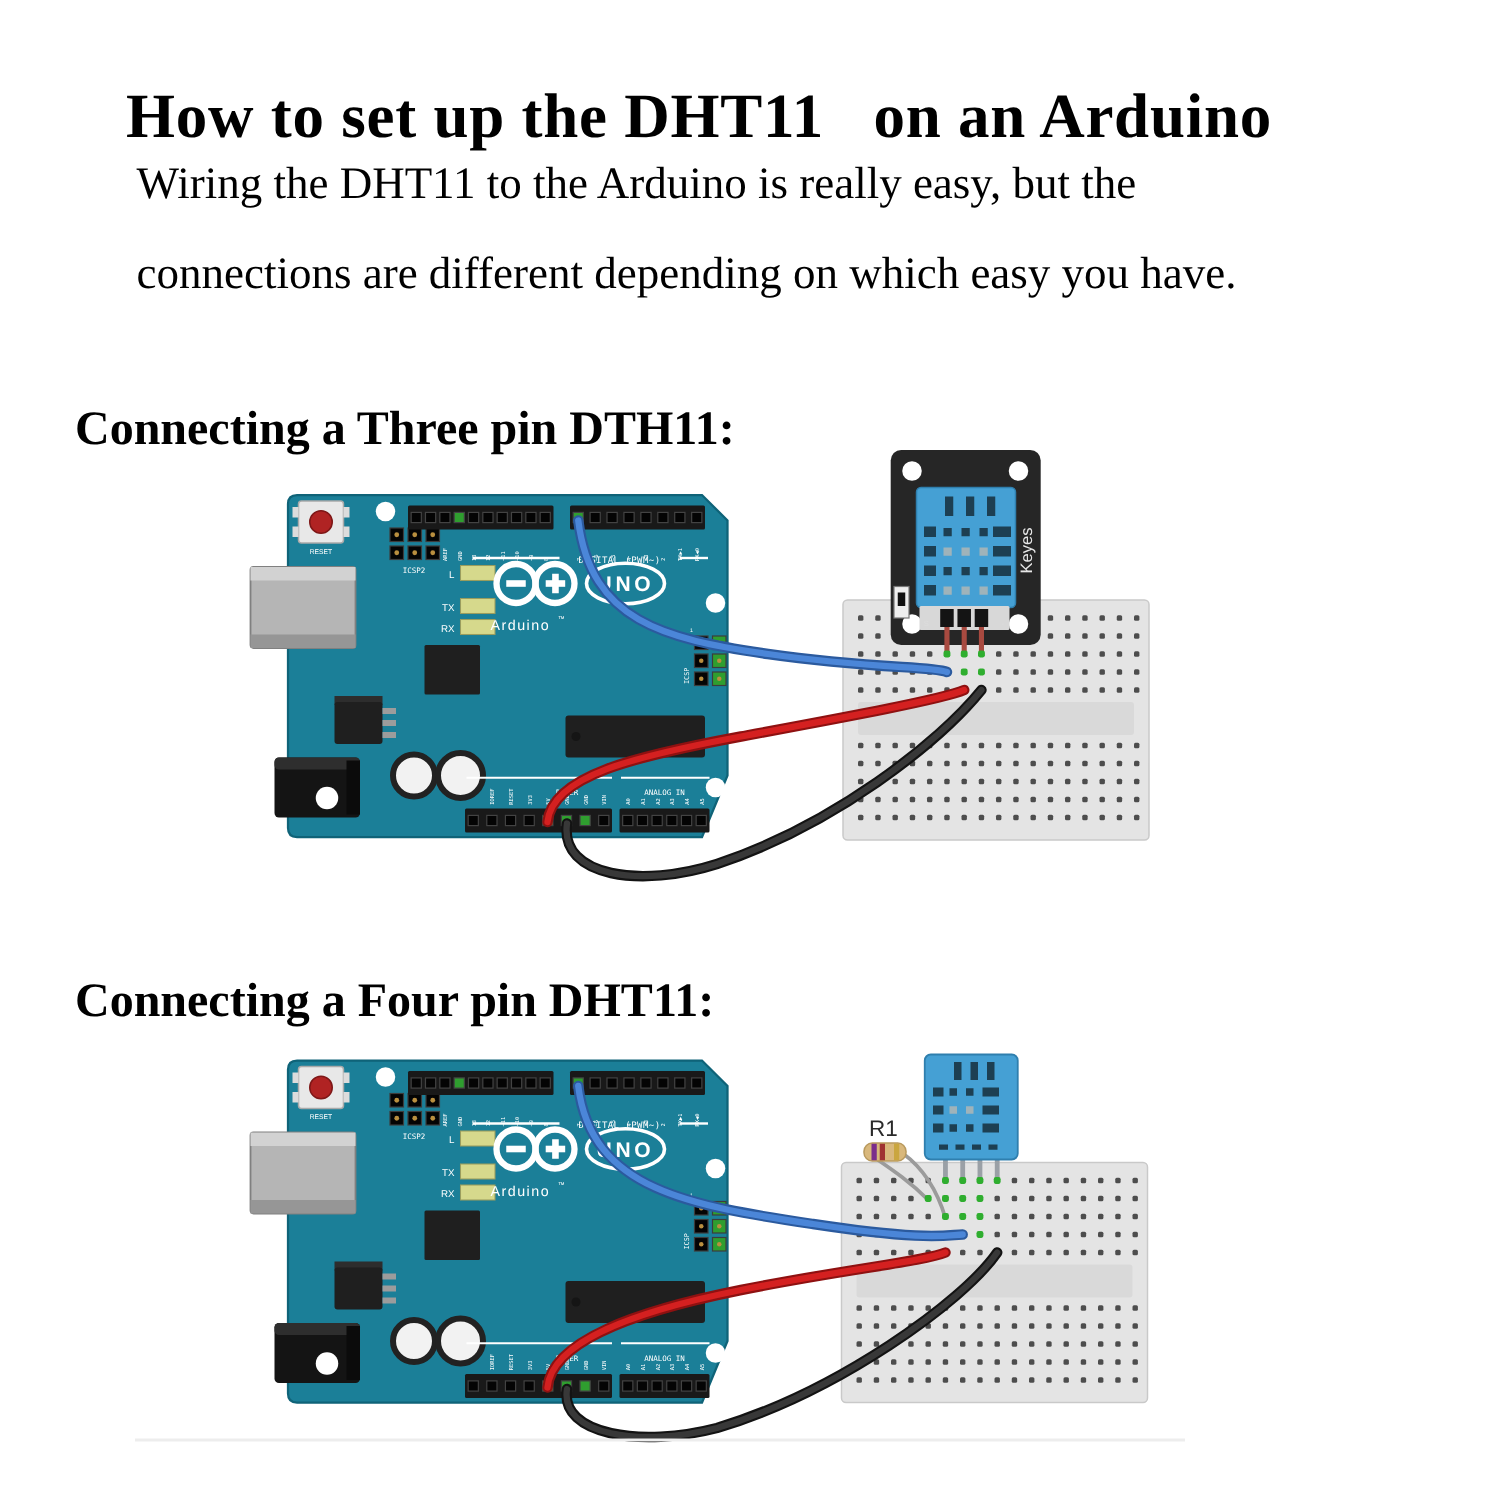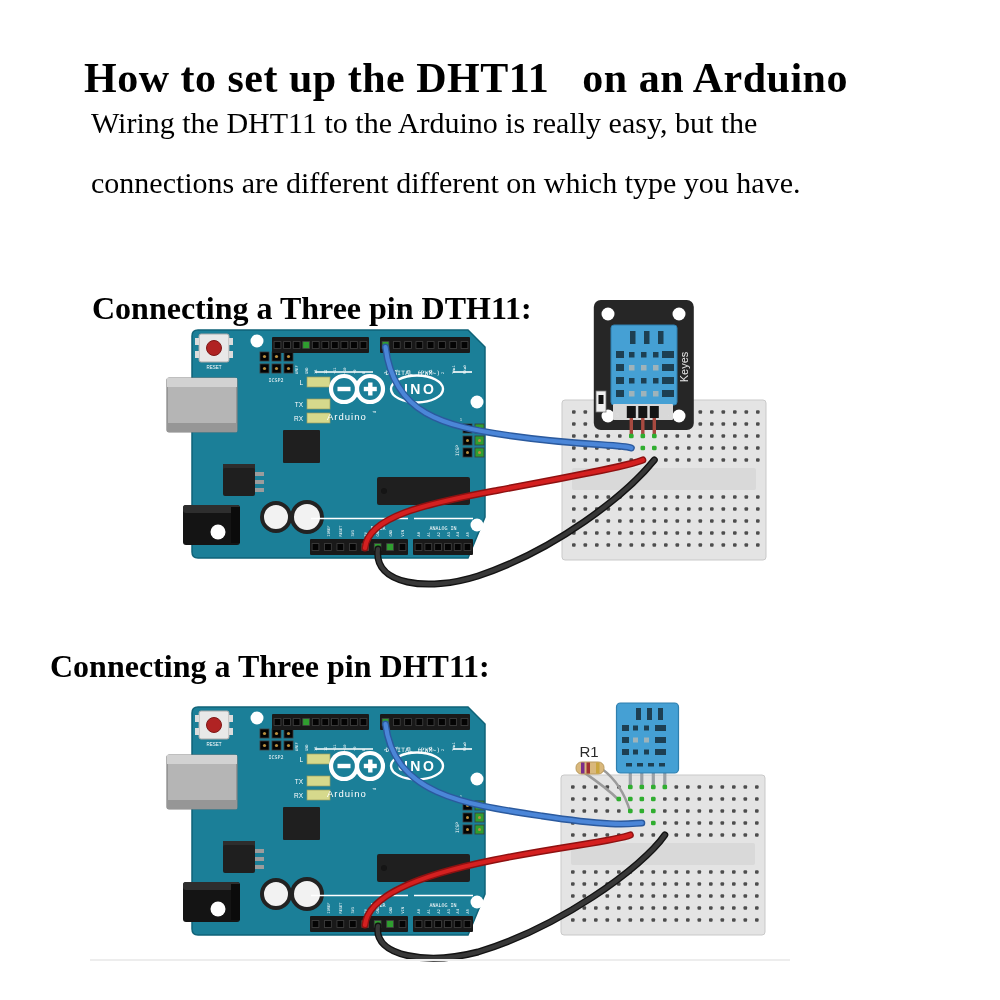--- a/index.html
+++ b/index.html
@@ -4,34 +4,34 @@
 <style>
   html,body{margin:0;padding:0;background:#fff;}
   .page{position:relative;width:1000px;height:1000px;background:#fff;overflow:hidden;
         font-family:"Liberation Serif",serif;color:#000;}
   .title{position:absolute;left:58px;top:26px;font-size:42px;font-weight:bold;
          white-space:pre;letter-spacing:0.5px;margin-left:26px;}
   .intro-line{position:absolute;left:91px;font-size:30px;white-space:pre;}
   .intro-1{top:106px;}
   .intro-2{top:166px;}
   .section-heading{position:absolute;left:50px;font-size:32px;font-weight:bold;white-space:pre;}
-  .heading-1{top:263px;margin-left:42px;}
+  .heading-1{top:240px;}
   .heading-2{top:621px;}
   .diagram{position:absolute;left:0;display:block;}
   #diagram1{top:295px;}
   #diagram2{top:690px;}
   .footer-divider{position:absolute;left:90px;top:959px;width:700px;height:2px;background:#ededed;}
 </style>
 </head>
 <body>
 
 <div class="page">
   <h1 class="title">How to set up the DHT11   on an Arduino</h1>
   <div class="intro-line intro-1">Wiring the DHT11 to the Arduino is really easy, but the</div>
-  <div class="intro-line intro-2">connections are different different on which type you have.</div>
+  <div class="intro-line intro-2">connections are different depending on which easy you have.</div>
   <h2 class="section-heading heading-1">Connecting a Three pin DTH11:</h2>
   <svg id="diagram1" class="diagram" width="1000" height="310" viewBox="0 0 1000 310">
       <use href="#arduino-sym" x="165" y="30"></use>
       <use href="#breadboard-sym" x="562" y="105"></use>
       <g>
         <rect x="593.8" y="5" width="100" height="130" rx="7" fill="#262626"></rect>
         <circle cx="608" cy="19" r="6.5" fill="#fff"></circle>
         <circle cx="679" cy="19" r="6.5" fill="#fff"></circle>
         <circle cx="608" cy="121" r="6.5" fill="#fff"></circle>
         <circle cx="679" cy="121" r="6.5" fill="#fff"></circle>
@@ -88,21 +88,21 @@
       </g>
       <g>
         <path d="M365,253 C368,222 424,209 494,196 S629,171 642.8,165" fill="none" stroke="#8e1111" stroke-width="7" stroke-linecap="round"></path>
         <path d="M365,253 C368,222 424,209 494,196 S629,171 642.8,165" fill="none" stroke="#d42020" stroke-width="4.2" stroke-linecap="round"></path>
       </g>
       <g>
         <path d="M378,254 C373,290 428,297 478,281 C556,255 626,200 654.3,165" fill="none" stroke="#131313" stroke-width="7" stroke-linecap="round"></path>
         <path d="M378,254 C373,290 428,297 478,281 C556,255 626,200 654.3,165" fill="none" stroke="#383838" stroke-width="4.2" stroke-linecap="round"></path>
       </g>
     </svg>
-  <h2 class="section-heading heading-2">Connecting a Three pin DHT11:</h2>
+  <h2 class="section-heading heading-2">Connecting a Four pin DHT11:</h2>
   <svg id="diagram2" class="diagram" width="1000" height="310" viewBox="0 0 1000 310">
       <use href="#arduino-sym" x="165" y="12"></use>
       <use href="#breadboard-sym" x="561" y="85"></use>
       <g>
         <rect x="628.6999999999999" y="81" width="3.2" height="18" fill="#9aa0a6"></rect>
         <rect x="640.1999999999999" y="81" width="3.2" height="18" fill="#9aa0a6"></rect>
         <rect x="651.6999999999999" y="81" width="3.2" height="18" fill="#9aa0a6"></rect>
         <rect x="663.1999999999999" y="81" width="3.2" height="18" fill="#9aa0a6"></rect>
         <rect x="616.5" y="13" width="62" height="70" rx="4" fill="#45a0d4" stroke="#2f7fae" stroke-width="1.2"></rect>
         <rect x="636" y="18" width="5" height="12" fill="#1d3f52"></rect>

